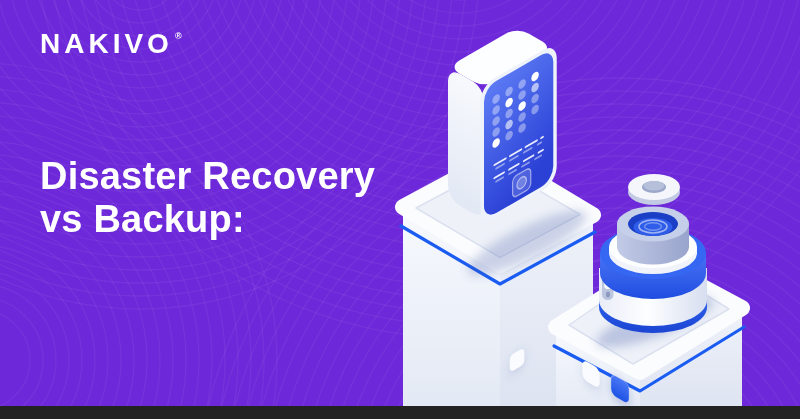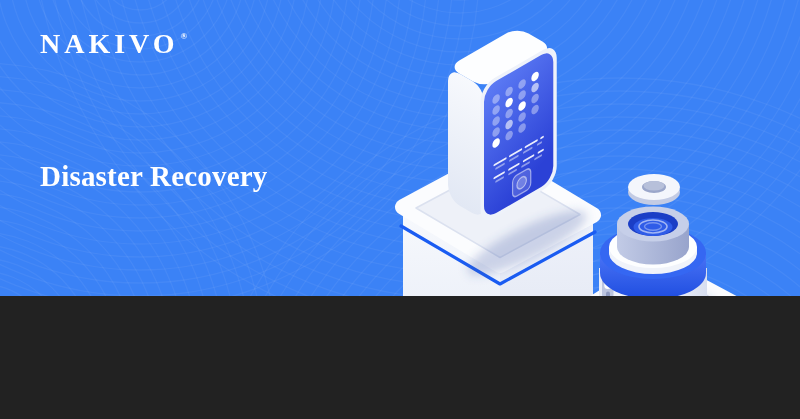--- a/index.html
+++ b/index.html
@@ -1,30 +1,30 @@
 <!DOCTYPE html>
 <html><head>
 <meta charset="utf-8">
 <style>
   html,body{margin:0;padding:0;background:#222;}
   .banner{
-    position:relative;width:800px;height:296px;overflow:hidden;
-    background:#3b82f6;
-    font-family:Liberation Serif, serif;
+    position:relative;width:800px;height:406px;overflow:hidden;
+    background:#6d28d9;
+    font-family:Liberation Sans, sans-serif;
   }
   .illu{position:absolute;left:0;top:0;width:800px;height:419px;display:block;}
   .logo{
     position:absolute;left:40px;top:30px;color:#ffffff;
     font-size:28px;font-weight:bold;letter-spacing:4px;line-height:1;
     white-space:nowrap;
   }
   .logo sup{font-size:9px;letter-spacing:0;margin-left:2px;vertical-align:14px;}
   .headline{
     position:absolute;left:40px;top:155px;margin:0;color:#ffffff;
-    font-size:29px;line-height:43px;font-weight:400;letter-spacing:0.2px;
+    font-size:38px;line-height:43px;font-weight:400;letter-spacing:0.2px;
   }
   .headline span{display:block;}
   .headline .b{font-weight:700;}
   .headline .l{font-weight:400;}
 </style>
 </head>
 <body>
 
 <div class="banner">
 
@@ -273,15 +273,16 @@
       <ellipse cx="654" cy="185.8" rx="10.5" ry="4.8" fill="#b7c0da"></ellipse>
     </g>
   </svg>
 
   <div class="logo">
     <span>NAKIVO</span><sup>®</sup>
   </div>
 
   <h1 class="headline">
     <span class="b">Disaster Recovery</span>
+    <span class="b">vs Backup:</span>
   </h1>
 
 </div>
 
 </body></html>

